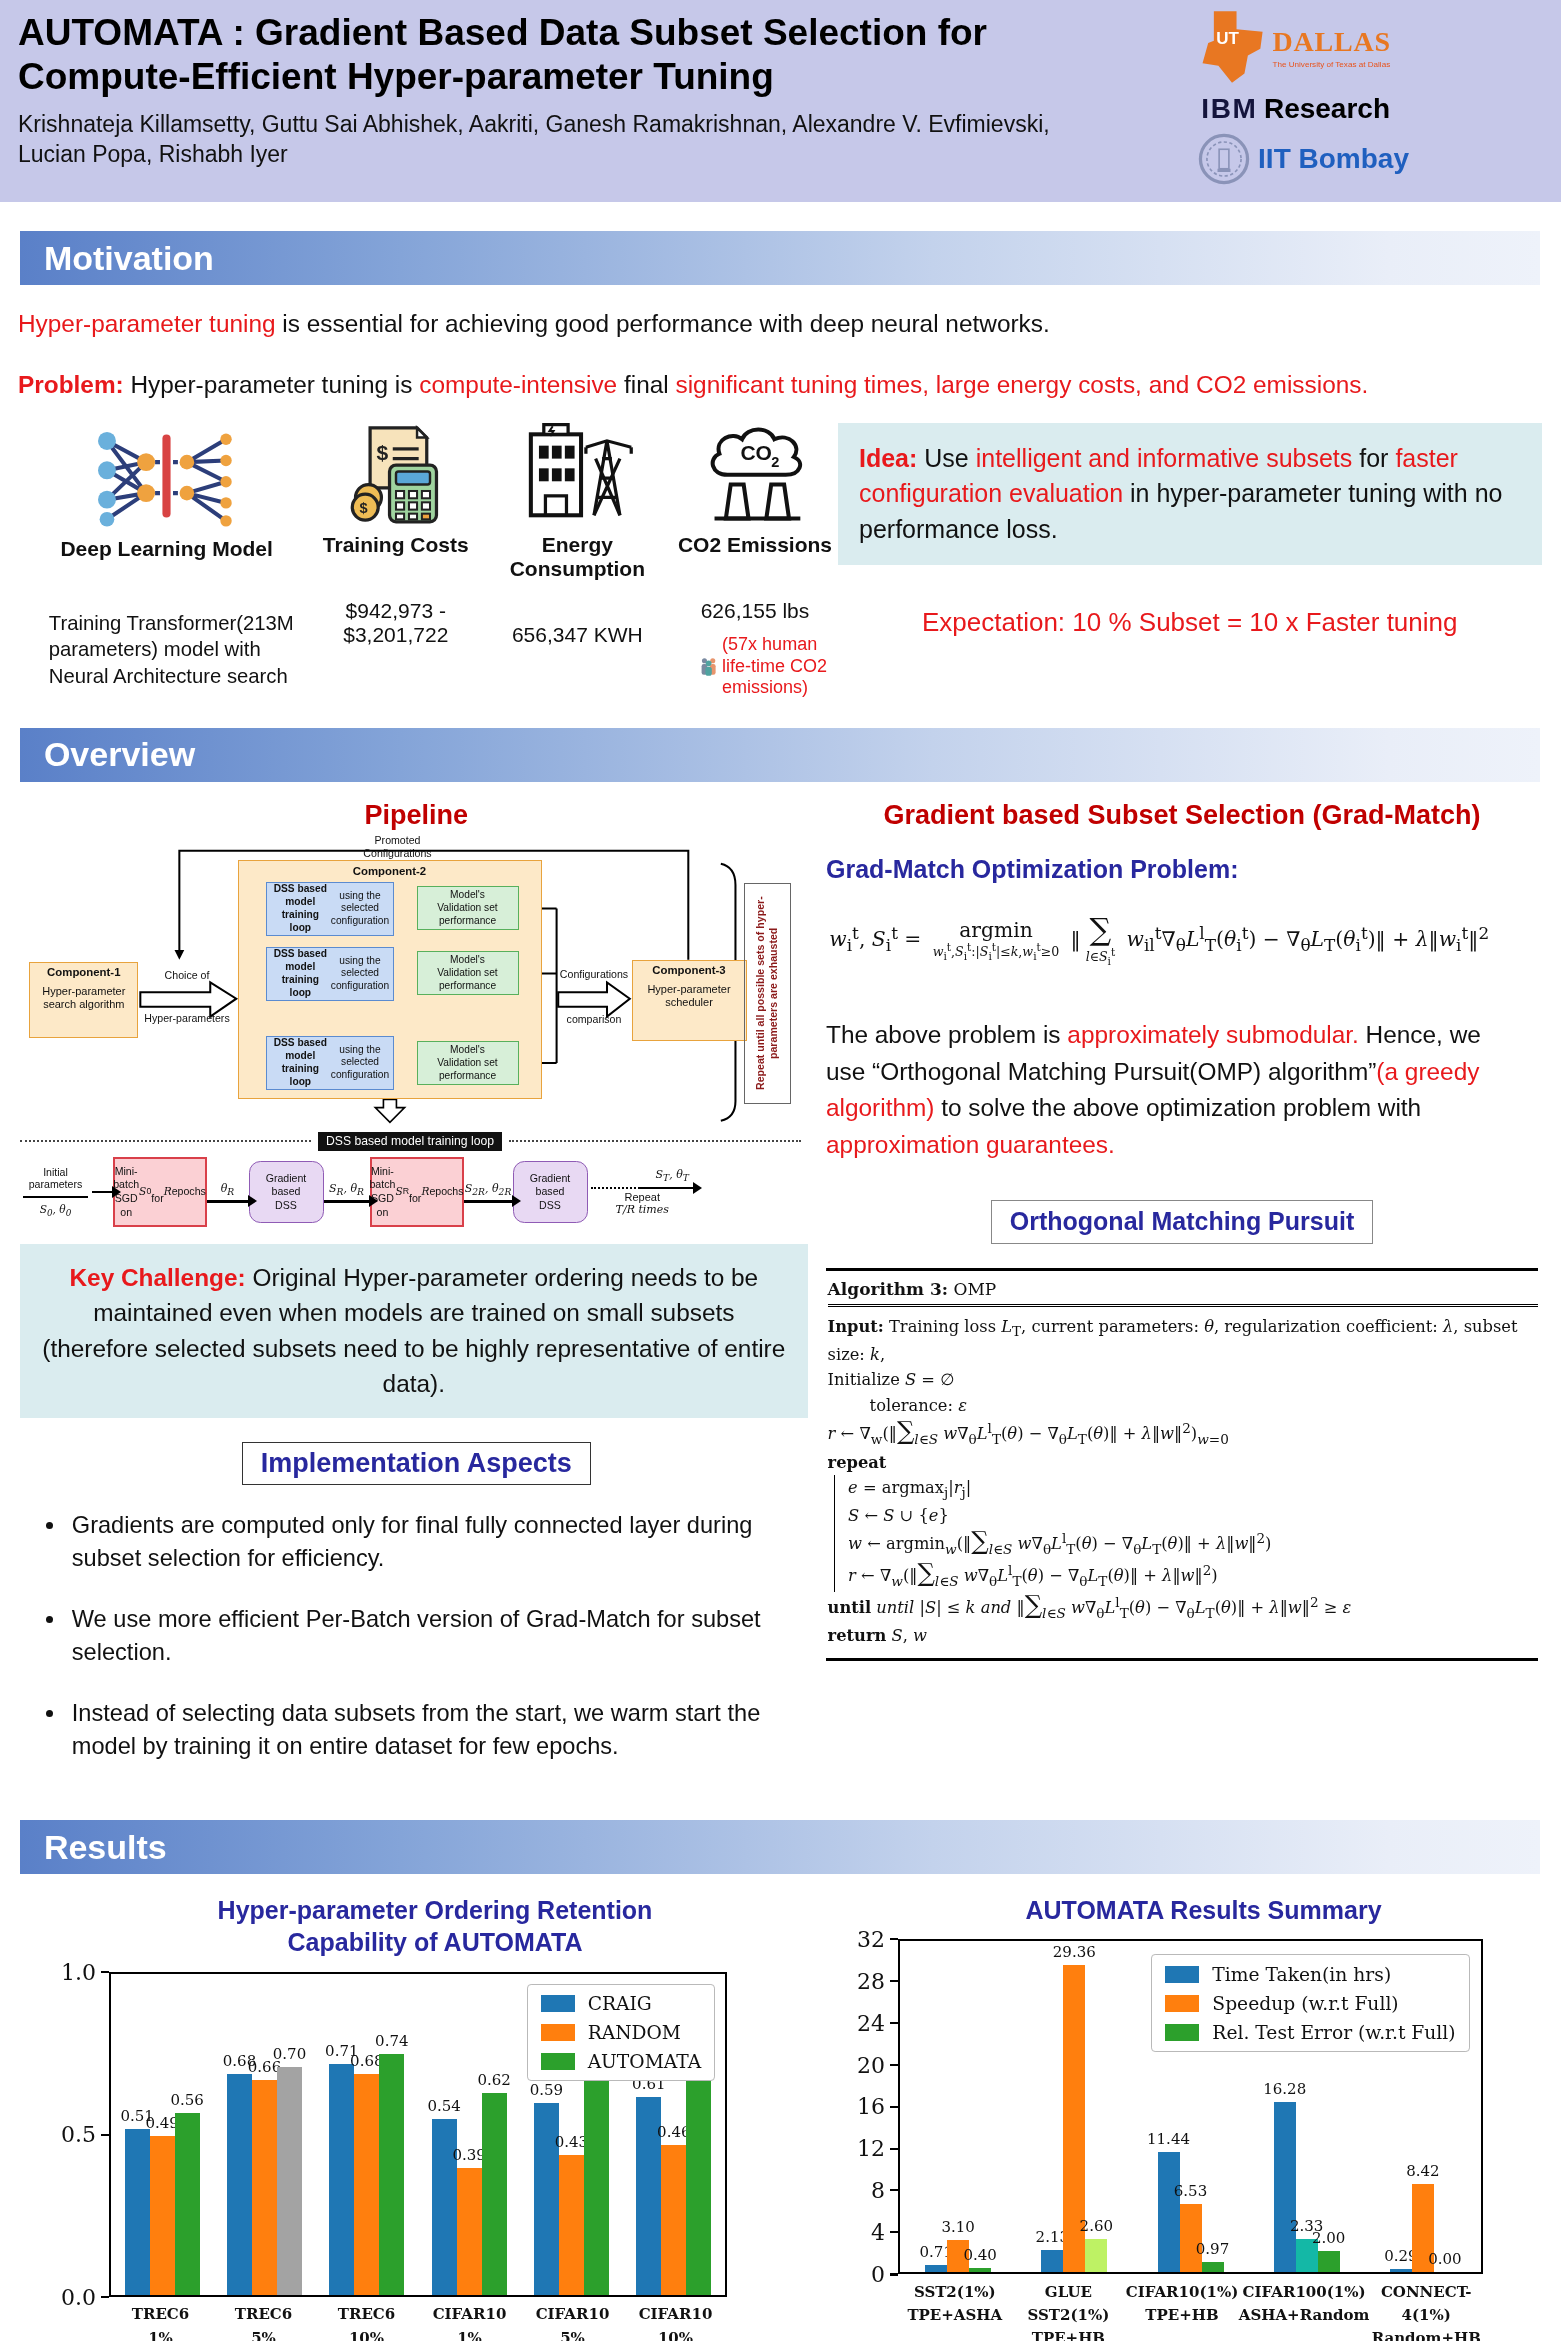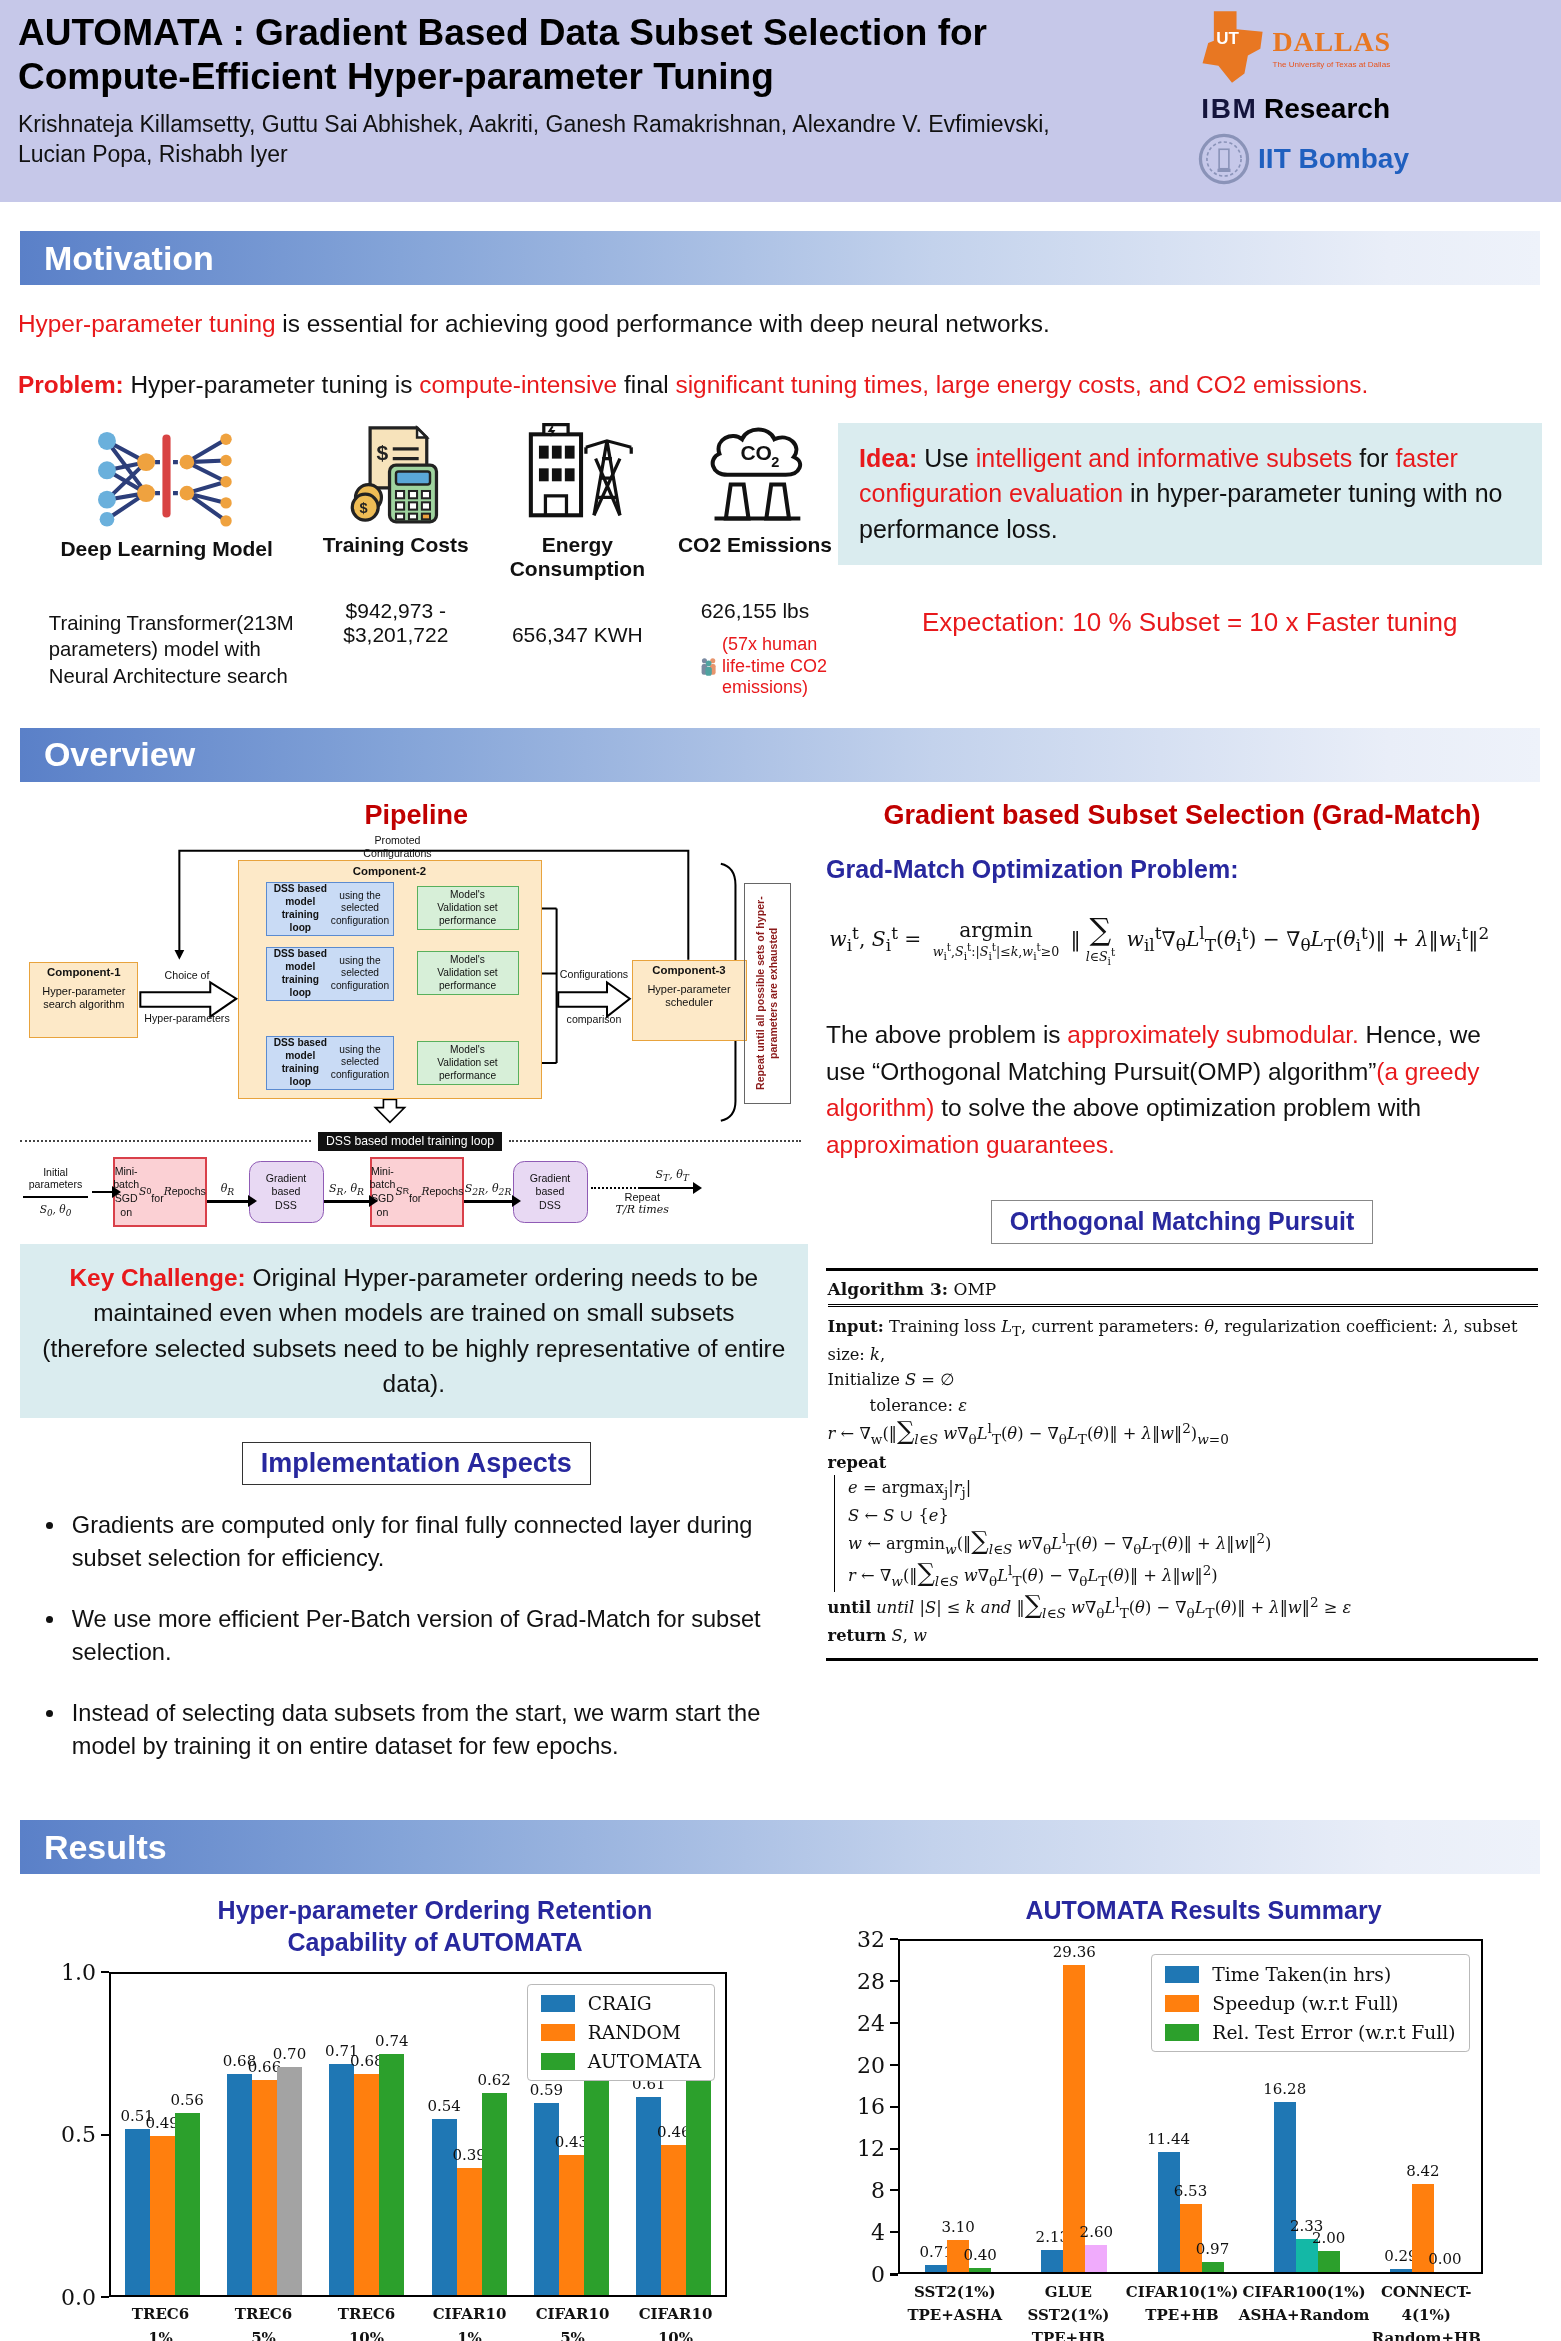--- a/index.html
+++ b/index.html
@@ -606,21 +606,21 @@
                   <span class="bc-val">0.40</span>
                 </div>
               </div>
               <div class="bc-group">
                 <div class="bc-bar" style="height: 22px; width: 22px; background: rgb(31, 119, 180);">
                   <span class="bc-val">2.13</span>
                 </div>
                 <div class="bc-bar" style="height: 307px; width: 22px; background: rgb(255, 127, 14);">
                   <span class="bc-val">29.36</span>
                 </div>
-                <div class="bc-bar" style="height: 27px; width: 22px; background: #f0abfc;">
+                <div class="bc-bar" style="height: 33px; width: 22px; background: #bef264;">
                   <span class="bc-val">2.60</span>
                 </div>
               </div>
               <div class="bc-group">
                 <div class="bc-bar" style="height: 120px; width: 22px; background: rgb(31, 119, 180);">
                   <span class="bc-val">11.44</span>
                 </div>
                 <div class="bc-bar" style="height: 68px; width: 22px; background: rgb(255, 127, 14);">
                   <span class="bc-val">6.53</span>
                 </div>

